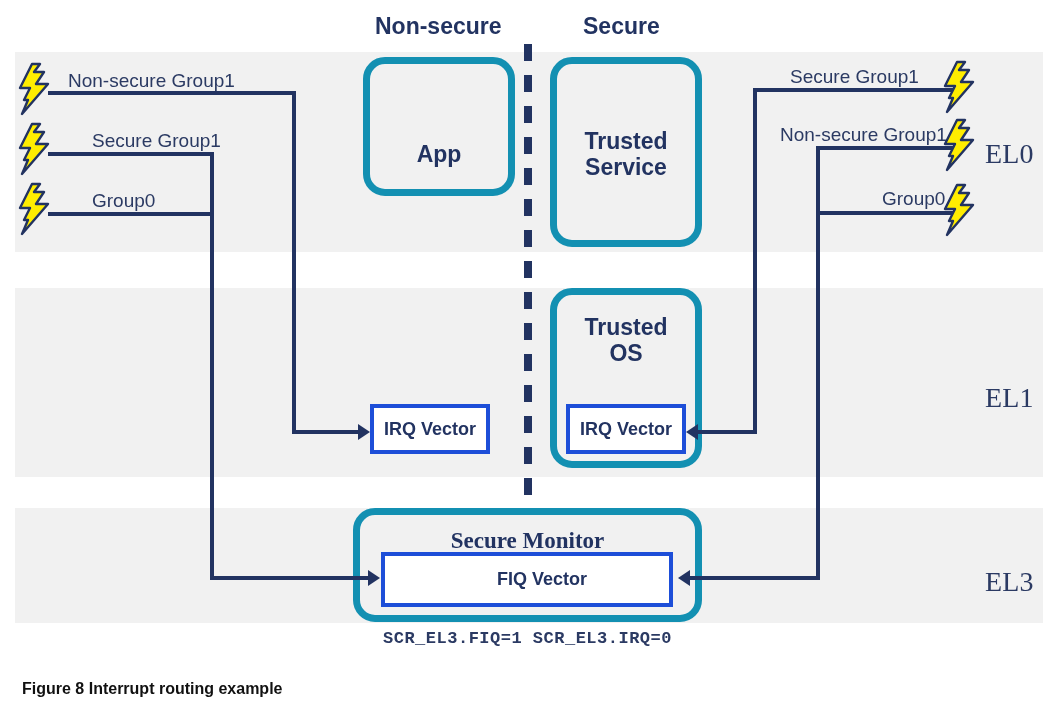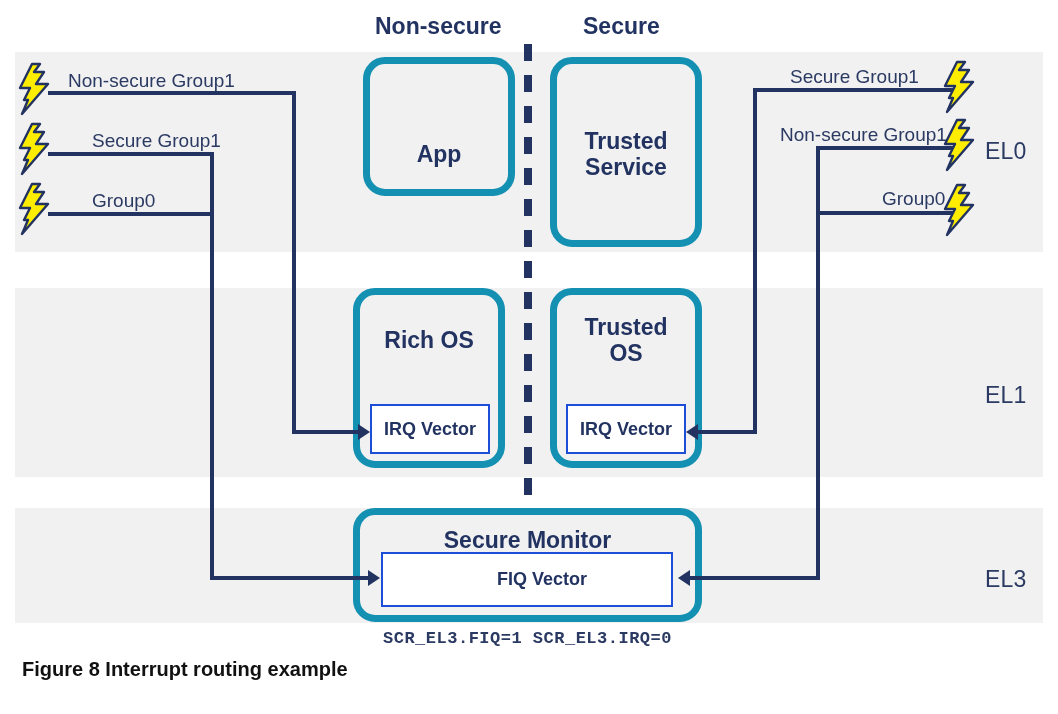--- a/index.html
+++ b/index.html
@@ -6,22 +6,22 @@
   body{width:1058px;height:714px;font-family:"Liberation Sans",sans-serif;
        color:#223361;position:relative;overflow:hidden;}
   .stage{position:absolute;left:0;top:0;width:1058px;height:714px;}
 
   
   .band{position:absolute;background:#f1f1f1;}
   #band-el0{left:15px;top:52px;width:1028px;height:200px;}
   #band-el1{left:15px;top:288px;width:1028px;height:189px;}
   #band-el3{left:15px;top:508px;width:1028px;height:115px;}
 
-  .el-label{position:absolute;font-size:23px;color:#2b3a63;
-            font-family:Liberation Sans, sans-serif;letter-spacing:.2px;}
+  .el-label{position:absolute;font-size:28px;color:#2b3a63;
+            font-family:Liberation Serif, serif;letter-spacing:.2px;}
   #el0-label{left:985px;top:138px;}
   #el1-label{left:985px;top:373px;margin-top:9px;}
   #el3-label{left:985px;top:566px;}
 
   
   .col-head{position:absolute;font-size:23px;font-weight:bold;color:#223361;}
   #head-nonsecure{left:375px;top:13px;}
   #head-secure{left:583px;top:13px;}
 
   
@@ -34,21 +34,21 @@
             background:#f1f1f1;box-sizing:border-box;}
   .teal-title{position:absolute;left:0;right:0;text-align:center;
               font-size:23px;font-weight:bold;color:#223361;line-height:1.12;}
   #box-app{left:363px;top:57px;width:152px;height:139px;}
   #box-trusted-service{left:550px;top:57px;width:152px;height:190px;}
   #box-rich-os{left:353px;top:288px;width:152px;height:180px;}
   #box-trusted-os{left:550px;top:288px;width:152px;height:180px;}
   #box-secure-monitor{left:353px;top:508px;width:349px;height:114px;}
 
   
-  .vec-box{position:absolute;border:2px solid #1d4ed8;background:#ffffff;
+  .vec-box{position:absolute;border:4px solid #1d4ed8;background:#ffffff;
            box-sizing:border-box;display:flex;align-items:center;
            justify-content:center;font-size:18px;font-weight:bold;color:#223361;}
   #vec-irq-nonsecure{left:370px;top:404px;width:120px;height:50px;}
   #vec-irq-secure{left:566px;top:404px;width:120px;height:50px;}
   #vec-fiq{left:381px;top:552px;width:292px;height:55px;padding-left:30px;}
 
   
   .wire{position:absolute;background:#223361;}
   .wh{height:4px;}
   .wv{width:4px;}
@@ -63,21 +63,21 @@
   
   .src-label{position:absolute;font-size:19px;color:#2b3a63;white-space:nowrap;}
 
   
   .bolt{position:absolute;width:40px;height:56px;}
 
   
   #scr-note{position:absolute;left:353px;top:629px;width:349px;text-align:center;
      font-family:"Liberation Mono",monospace;font-size:17px;font-weight:bold;
      color:#2b3a63;letter-spacing:.5px;}
-  #figure-caption{position:absolute;left:22px;top:658px;font-size:20px;
+  #figure-caption{position:absolute;left:22px;top:680px;font-size:16px;
      font-weight:bold;color:#111111;}
 </style>
 </head>
 <body>
 
 <div class="stage">
 
   <div class="band" id="band-el0"></div>
   <div class="band" id="band-el1"></div>
   <div class="band" id="band-el3"></div>
@@ -95,36 +95,33 @@
     <div class="teal-title" style="top:78px;">App</div>
   </div>
 
   <div class="teal-box" id="box-trusted-service">
     <div class="teal-title" style="top:65px;">
       <span>Trusted</span><br>
       <span>Service</span>
     </div>
   </div>
 
-  <div class="teal-box" id="box-rich-os">
-    <div class="teal-title" style="top:33px;">Rich OS</div>
-  </div>
 
   <div class="teal-box" id="box-trusted-os">
     <div class="teal-title" style="top:20px;">
       <span>Trusted</span><br>
       <span>OS</span>
     </div>
   </div>
 
   <div class="vec-box" id="vec-irq-nonsecure">IRQ Vector</div>
   <div class="vec-box" id="vec-irq-secure">IRQ Vector</div>
 
   <div class="teal-box" id="box-secure-monitor">
-    <div class="teal-title" style="top:13px;">Secure Monitor</div>
+    <div class="teal-title" style="top:13px;font-family:Liberation Serif, serif;">Secure Monitor</div>
   </div>
   <div class="vec-box" id="vec-fiq">FIQ Vector</div>
 
   <div class="wire wh" style="left:48px;top:91px;width:248px;"></div>
   <div class="wire wv" style="left:292px;top:91px;height:343px;"></div>
   <div class="wire wh" style="left:292px;top:430px;width:66px;"></div>
   <div class="arrow-r" style="left:358px;top:424px;"></div>
 
   <div class="wire wh" style="left:48px;top:152px;width:166px;"></div>
 

